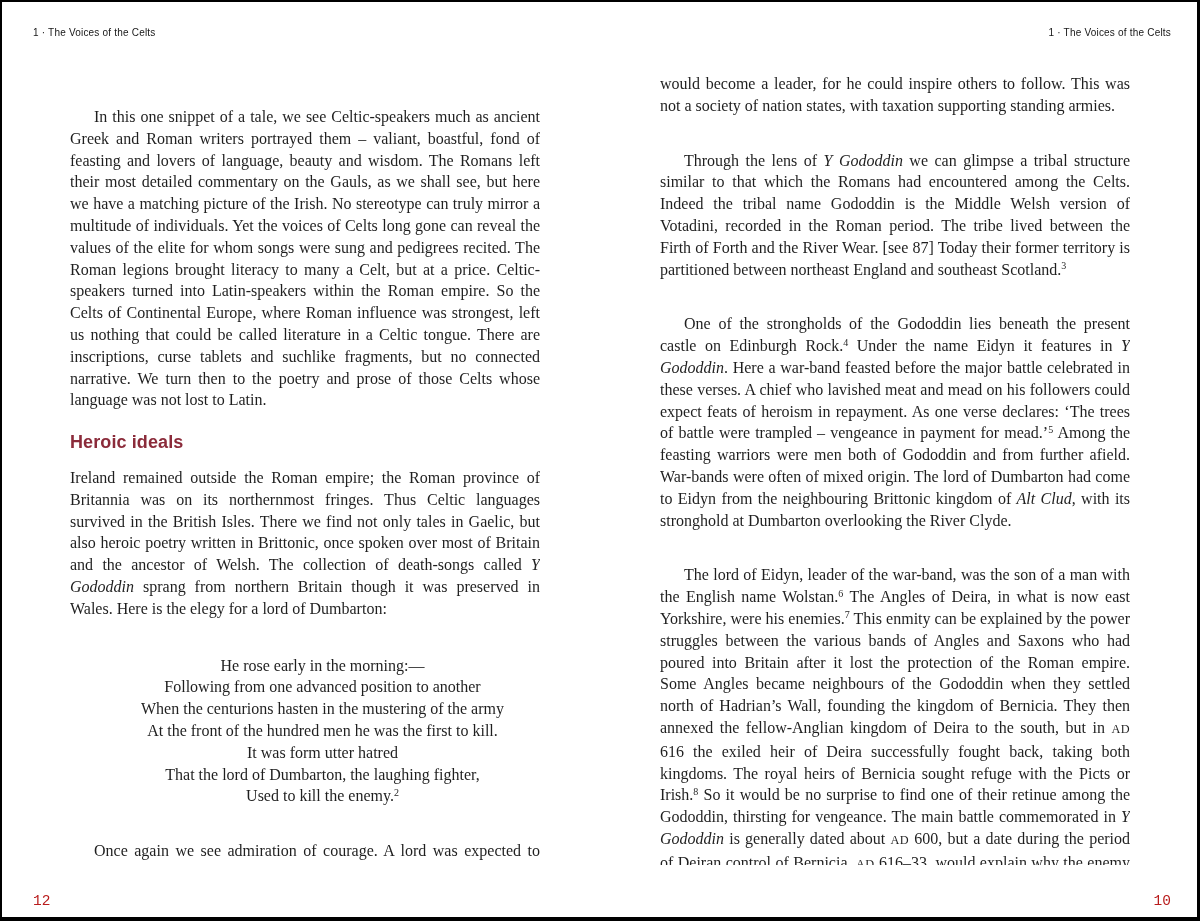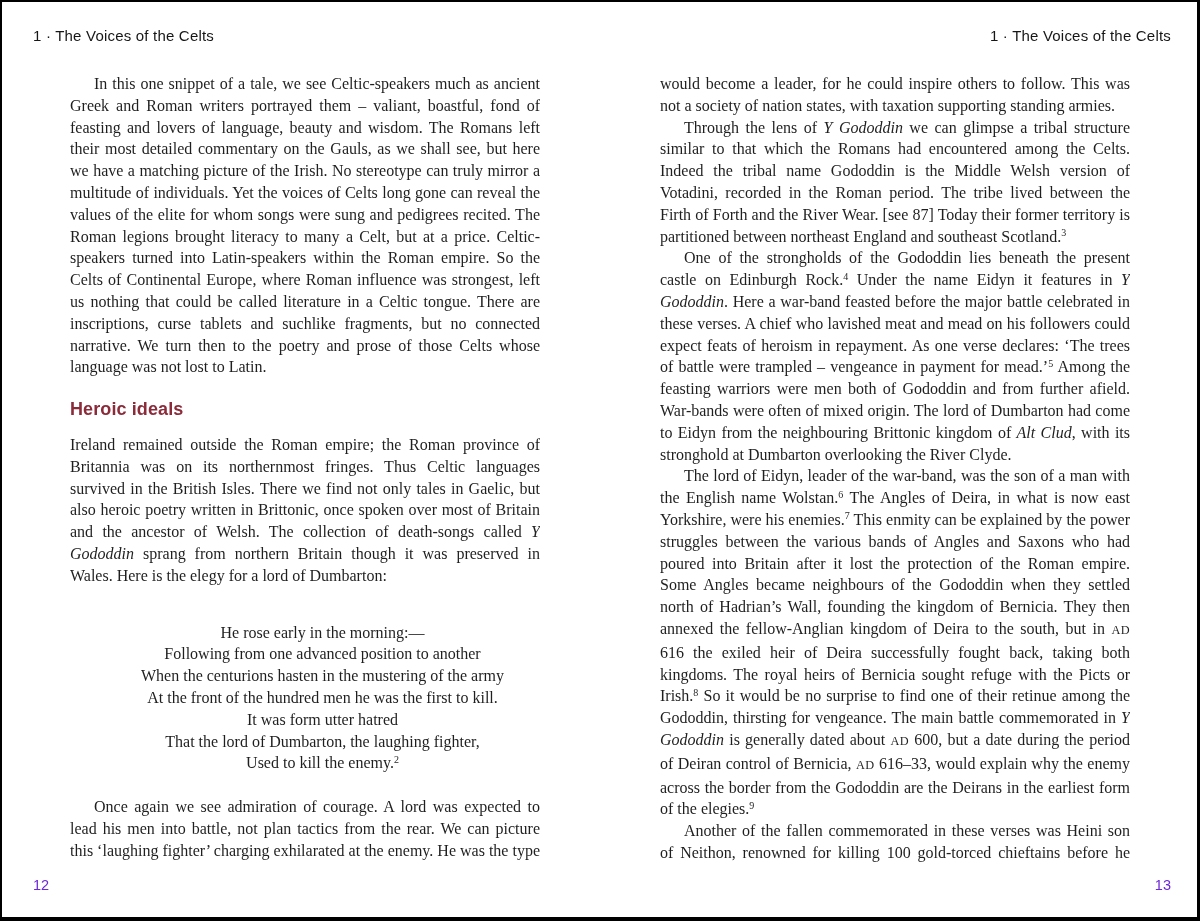--- a/index.html
+++ b/index.html
@@ -13,51 +13,51 @@
     overflow:hidden;
     font-family:"Liberation Serif", serif;
     color:var(--text,#1f1f1f);
   }
   .page{position:absolute;top:0;width:600px;height:100%;}
   .page.left{left:0;}
   .page.right{left:600px;}
   .running-header{
     position:absolute;top:25px;
     font-family:"Liberation Sans", sans-serif;
-    font-size:15px;color:#161616;letter-spacing:0.2px;
+    font-size:10px;color:#161616;letter-spacing:0.2px;
   }
   .page.left .running-header{left:31px;}
   .page.right .running-header{right:31px;text-align:right;}
   .content{
     position:absolute;top:71px;width:470px;height:792px;
     overflow:hidden;
     font-size:16px;line-height:21.8px;
     text-align:justify;
   }
   .page.left .content{left:68px;}
   .page.right .content{left:58px;}
   .para{margin:0;}
-  .para.indent{text-indent:24px;}
+  .para.indent{text-indent:24px;margin-top:33px;}
   .para.cont{text-align-last:justify;}
   .section-heading{
     font-family:"Liberation Sans", sans-serif;
     font-size:18px;font-weight:bold;
     color:var(--accent,#8b2b3a);
     margin:21px 0 13px 0;
     text-align:left;letter-spacing:0.1px;
   }
   .poem{margin:35px 0 22px 35px;text-align:center;}
   .poem-line{white-space:nowrap;}
   .it{font-style:italic;}
   .sc{font-size:12.3px;letter-spacing:0.4px;}
   sup{font-size:10px;line-height:0;vertical-align:baseline;position:relative;top:-5.5px;}
   .folio{
-    position:absolute;bottom:24px;
-    font-family:Liberation Sans, sans-serif;
-    font-size:14.5px;color:#6d28d9;
+    position:absolute;bottom:8px;
+    font-family:Liberation Mono, monospace;
+    font-size:14.5px;color:#b91c1c;
   }
   .page.left .folio{left:31px;}
   .page.right .folio{right:31px;text-align:right;}
 </style>
 </head>
 <body>
 
 <div class="spread">
 
   <section class="page left">
@@ -82,16 +82,16 @@
 
   <section class="page right">
     <div class="running-header">1 · The Voices of the Celts</div>
     <div class="content">
         <p class="para"><span>would become a leader, for he could inspire others to follow. This was not a society of nation states, with taxation supporting standing armies.</span></p>
         <p class="para indent"><span>Through the lens of </span><span class="it">Y Gododdin</span><span> we can glimpse a tribal structure similar to that which the Romans had encountered among the Celts. Indeed the tribal name Gododdin is the Middle Welsh version of Votadini, recorded in the Roman period. The tribe lived between the Firth of Forth and the River Wear. [see 87] Today their former territory is partitioned between northeast England and southeast Scotland.</span><sup>3</sup></p>
         <p class="para indent"><span>One of the strongholds of the Gododdin lies beneath the present castle on Edinburgh Rock.</span><sup>4</sup><span> Under the name Eidyn it features in </span><span class="it">Y Gododdin</span><span>. Here a war-band feasted before the major battle celebrated in these verses. A chief who lavished meat and mead on his followers could expect feats of heroism in repayment. As one verse declares: ‘The trees of battle were trampled – vengeance in payment for mead.’</span><sup>5</sup><span> Among the feasting warriors were men both of Gododdin and from further afield. War-bands were often of mixed origin. The lord of Dumbarton had come to Eidyn from the neighbouring Brittonic kingdom of </span><span class="it">Alt Clud</span><span>, with its stronghold at Dumbarton overlooking the River Clyde.</span></p>
         <p class="para indent"><span>The lord of Eidyn, leader of the war-band, was the son of a man with the English name Wolstan.</span><sup>6</sup><span> The Angles of Deira, in what is now east Yorkshire, were his enemies.</span><sup>7</sup><span> This enmity can be explained by the power struggles between the various bands of Angles and Saxons who had poured into Britain after it lost the protection of the Roman empire. Some Angles became neighbours of the Gododdin when they settled north of Hadrian’s Wall, founding the kingdom of Bernicia. They then annexed the fellow-Anglian kingdom of Deira to the south, but in </span><span class="sc">AD</span><span> 616 the exiled heir of Deira successfully fought back, taking both kingdoms. The royal heirs of Bernicia sought refuge with the Picts or Irish.</span><sup>8</sup><span> So it would be no surprise to find one of their retinue among the Gododdin, thirsting for vengeance. The main battle commemorated in </span><span class="it">Y Gododdin</span><span> is generally dated about </span><span class="sc">AD</span><span> 600, but a date during the period of Deiran control of Bernicia, </span><span class="sc">AD</span><span> 616–33, would explain why the enemy across the border from the Gododdin are the Deirans in the earliest form of the elegies.</span><sup>9</sup></p>
         <p class="para indent cont"><span>Another of the fallen commemorated in these verses was Heini son of Neithon, renowned for killing 100 gold-torced chieftains before he joined the band at Eidyn.</span></p>
       </div>
-    <div class="folio">13</div>
+    <div class="folio">10</div>
   </section>
 
 </div>
 
 </body></html>

